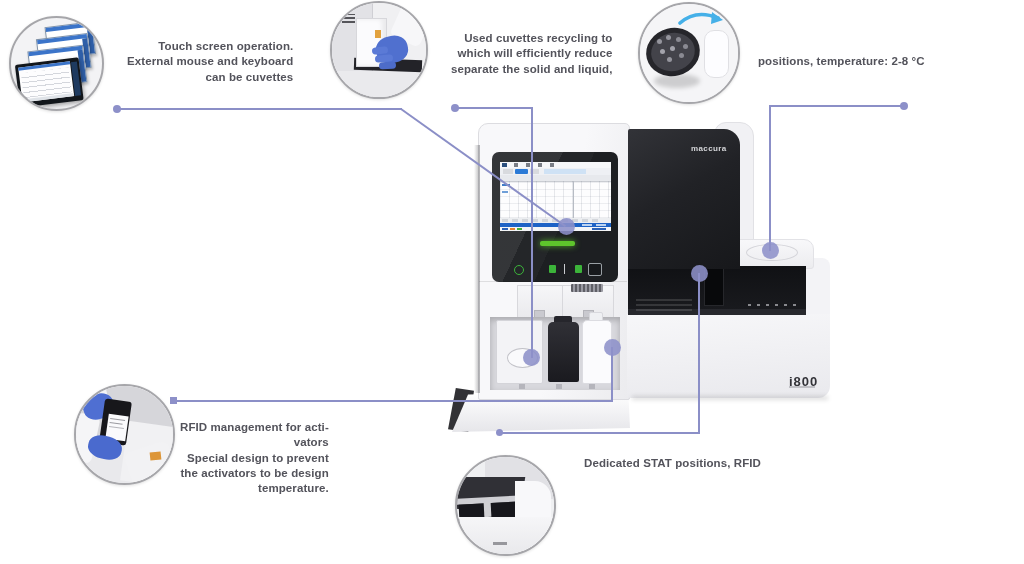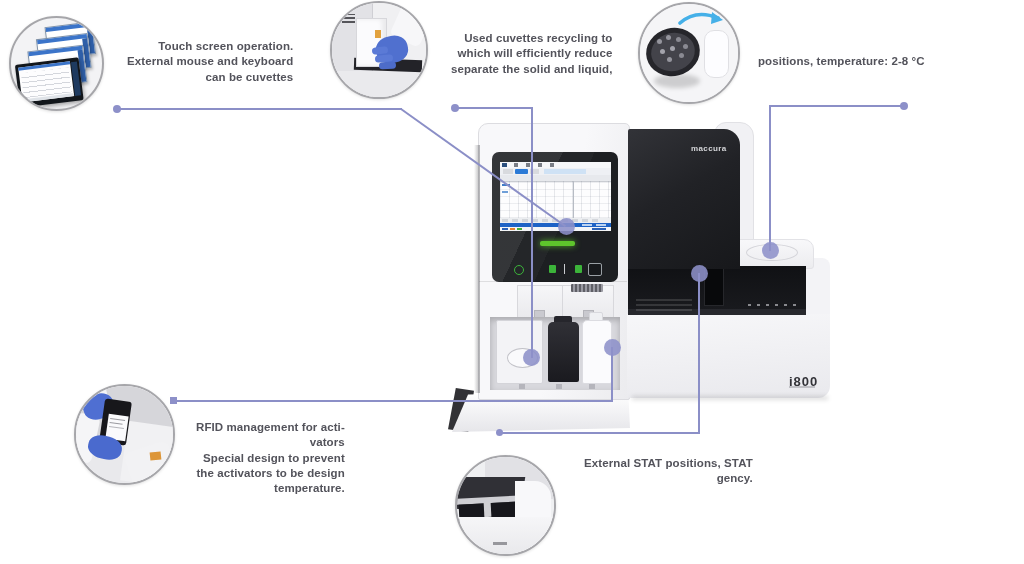--- a/index.html
+++ b/index.html
@@ -126,31 +126,30 @@
   <div class="callout" style="left:451px;top:31px;">
     <div>Used cuvettes recycling to</div>
     <div>which will efficiently reduce</div>
     <div>separate the solid and liquid,</div>
   </div>
 
   <div class="callout" style="left:758px;top:54px;">
     <div>positions, temperature: 2-8 °C</div>
   </div>
 
-  <div class="callout" style="left:196px;top:420px;">
+  <div class="callout" style="left:180px;top:420px;">
     <div>RFID management for acti-</div>
     <div>vators</div>
     <div>Special design to prevent</div>
     <div>the activators to be design</div>
     <div>temperature.</div>
   </div>
 
   <div class="callout" style="left:584px;top:456px;">
-    <div>External STAT positions, STAT</div>
-    <div>gency.</div>
+    <div>Dedicated STAT positions, RFID</div>
   </div>
 
   <div class="abs" style="inset:0;">
 
     <div class="abs" style="left:714px;top:122px;width:38px;height:132px;background:#f1f1f4;border:1px solid #e1e1e5;border-radius:12px 14px 0 0;"></div>
 
     <div class="abs" style="left:448px;top:388px;width:26px;height:44px;background:#323236;clip-path:polygon(30% 0,100% 6%,78% 100%,0 94%);"></div>
     <div class="abs" style="left:452px;top:392px;width:178px;height:40px;background:linear-gradient(180deg,#ffffff,#e6e6ea);clip-path:polygon(9% 6%,99% 0,100% 90%,0 100%);box-shadow:0 3px 4px rgba(0,0,0,0.28);"></div>
 
     <div class="abs" style="left:478px;top:123px;width:150px;height:275px;background:linear-gradient(100deg,#f8f8fa 55%,#ebebee);border:1px solid #dcdce0;border-radius:10px 5px 2px 2px;"></div>

